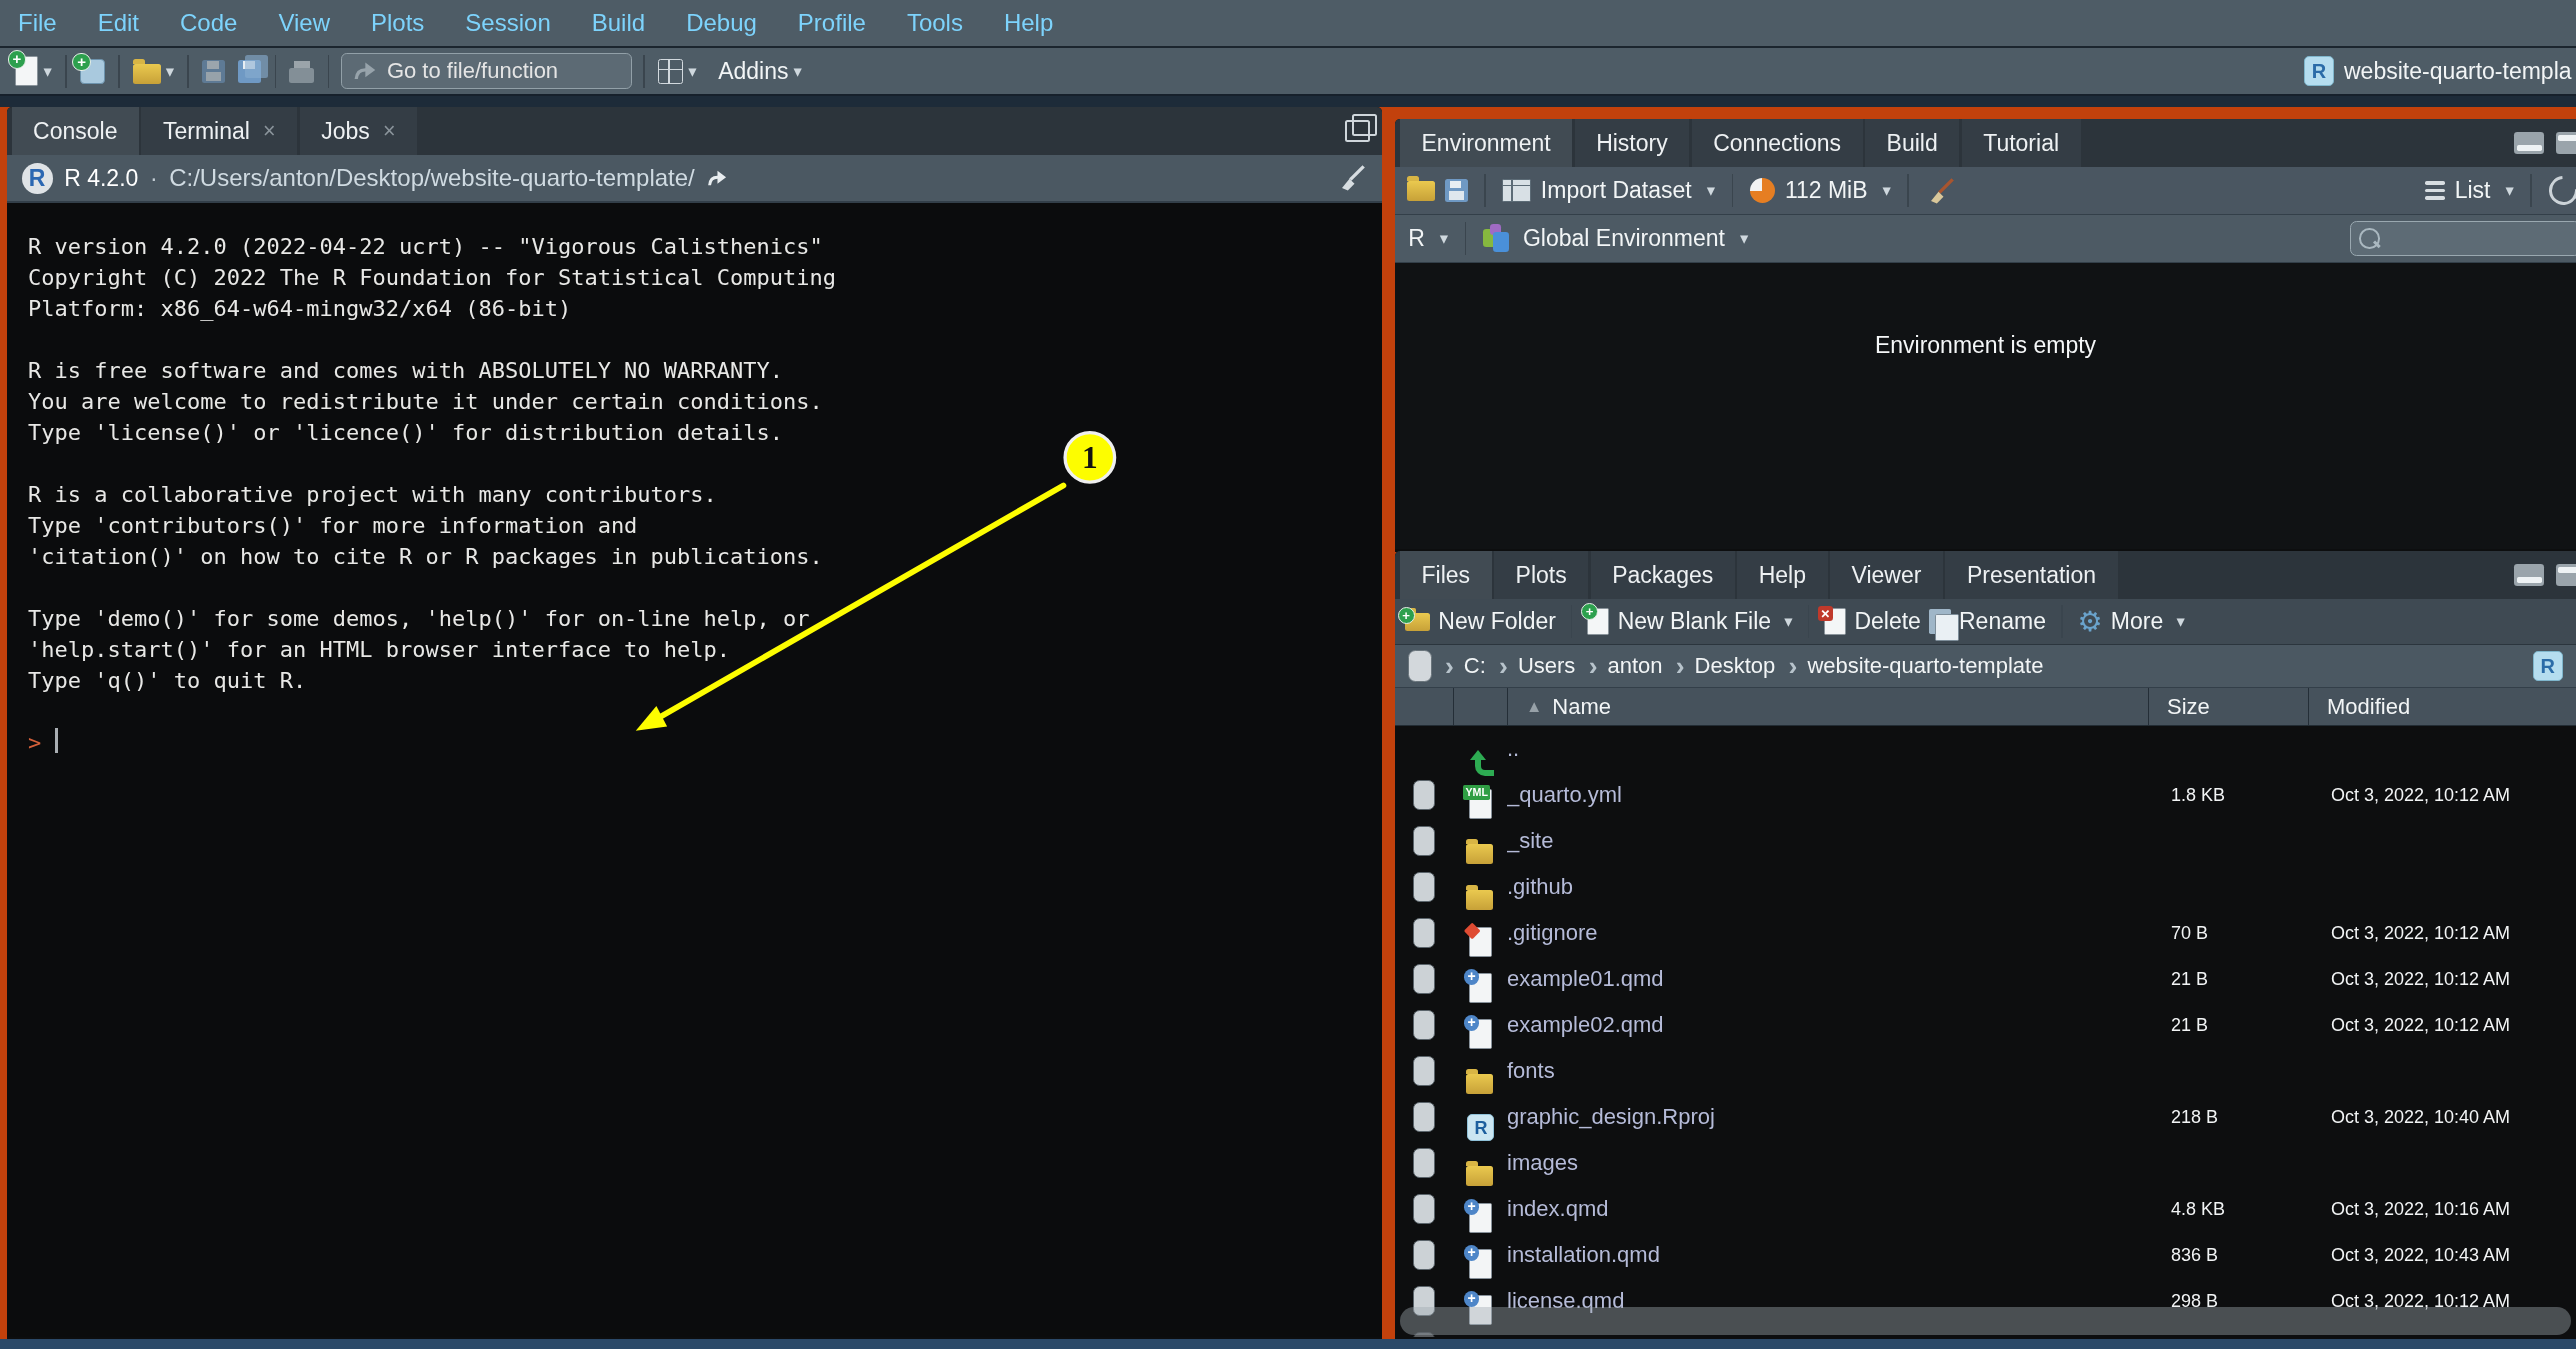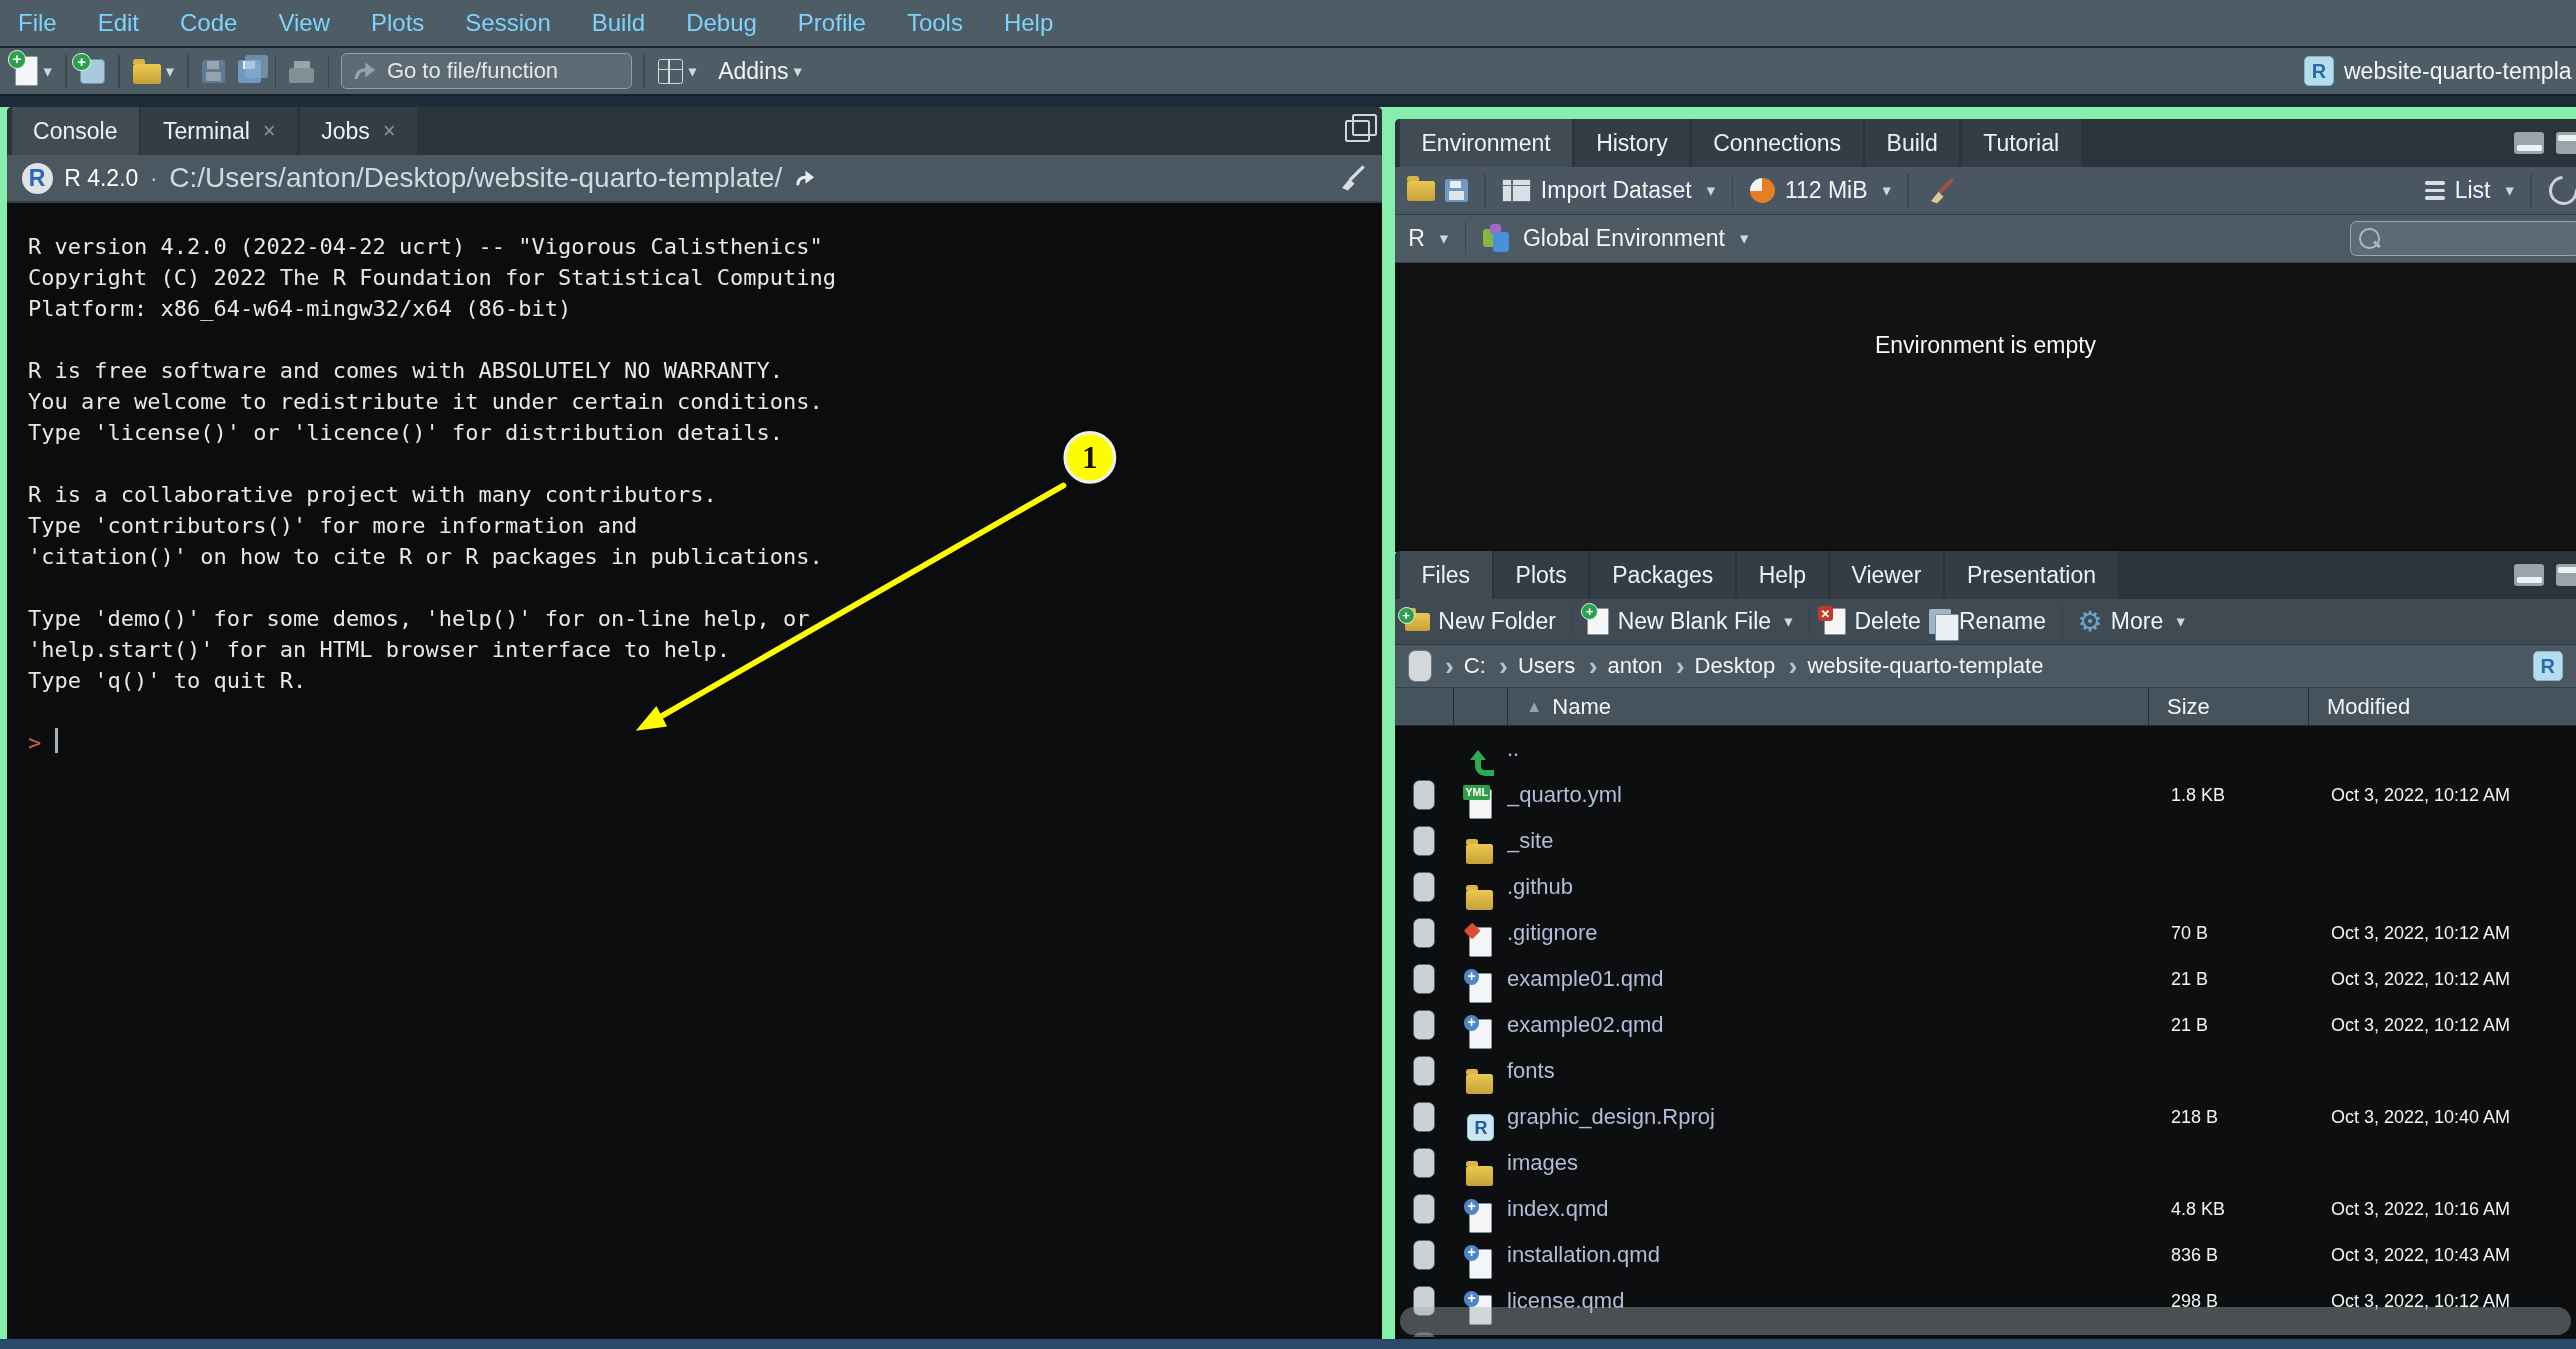--- a/index.html
+++ b/index.html
@@ -40,21 +40,21 @@
   .icon-grid::before{content:"";position:absolute;left:9px;top:0;width:1.7px;height:100%;background:#d2d9de;}
   .icon-grid::after{content:"";position:absolute;left:0;top:9px;width:100%;height:1.7px;background:#d2d9de;}
   .addins-label{color:#f2f5f6;font-size:23px;margin-left:8.3px;}
   .project-btn{margin-left:auto;display:flex;align-items:center;gap:10px;width:272px;flex:none;
     overflow:hidden;white-space:nowrap;}
   .icon-rcube{width:28px;height:28px;background:#b5ddef;border:1.7px solid #7fb6cc;border-radius:5px;flex:none;
     color:#2b6ca8;font-weight:bold;font-size:20px;line-height:28px;text-align:center;}
   .project-label{color:#f2f5f6;font-size:23px;}
 
   
-  .workspace{position:absolute;left:0;top:96px;width:2576px;height:1243px;background:#86efac;
+  .workspace{position:absolute;left:0;top:96px;width:2576px;height:1243px;background:#c2410c;
     border-top:11.6px solid #1d2b39;box-sizing:border-box;}
   .pane{position:absolute;background:#0d0e0f;overflow:hidden;border-radius:5px 5px 0 0;}
   .pane-console{left:6.6px;top:0;width:1375px;bottom:0;}
   .pane-env{left:1395px;top:12px;width:1181px;height:433px;border-radius:5px 0 0 0;}
   .pane-files{left:1395px;top:444px;width:1181px;bottom:0;border-radius:5px 0 0 0;}
 
   .tabbar{position:relative;height:48px;background:#2c343b;display:flex;align-items:stretch;padding-left:5px;}
   .tab{display:flex;align-items:center;padding:0 21.5px;margin-right:2.5px;background:#343d45;cursor:default;}
   .tab.active{background:#414b53;}
   .tab-label{color:#eef1f3;font-size:23px;white-space:nowrap;}
@@ -67,21 +67,21 @@
   .winbtn-max::after{content:"";position:absolute;left:2.5px;top:2.5px;right:2.5px;height:6.6px;background:#eef2f4;border-radius:1.7px;}
   .icon-restore{position:relative;width:21.5px;height:18px;border:2.5px solid #cfd6db;border-radius:2.5px;}
   .icon-restore::before{content:"";position:absolute;left:5px;top:-8.3px;width:21.5px;height:18px;border:2.5px solid #cfd6db;border-radius:2.5px;}
 
   .subbar{height:48px;background:#4b5862;border-bottom:2.5px solid #333f49;display:flex;align-items:center;
     padding:0 15px;gap:11.6px;box-sizing:border-box;}
   .icon-rlogo{width:31px;height:31px;border-radius:50%;background:#dfe3e6;color:#2b67b2;font-weight:bold;
     font-size:23px;line-height:31px;text-align:center;flex:none;}
   .rver{color:#ffffff;font-size:23px;}
   .dotsep{color:#c3cdd4;font-size:23px;}
-  .wd-path{color:#cfdae1;font-size:28px;white-space:nowrap;}
+  .wd-path{color:#cfdae1;font-size:24px;white-space:nowrap;}
   .push{margin-left:auto;}
 
   .console-body{position:relative;height:calc(100% - 98px);background:#0b0c0d;
     padding:28px 0 0 21.5px;box-sizing:border-box;
     font-family:"DejaVu Sans Mono",monospace;font-size:22px;color:#e8e8e6;}
   .console-line{min-height:31px;line-height:31px;white-space:pre;}
   .prompt-row{line-height:31px;}
   .prompt-char{color:#d4603a;}
   .cursor{display:inline-block;width:3.3px;height:25px;background:#a9aeb2;margin-left:13.2px;vertical-align:-3.3px;}
 

